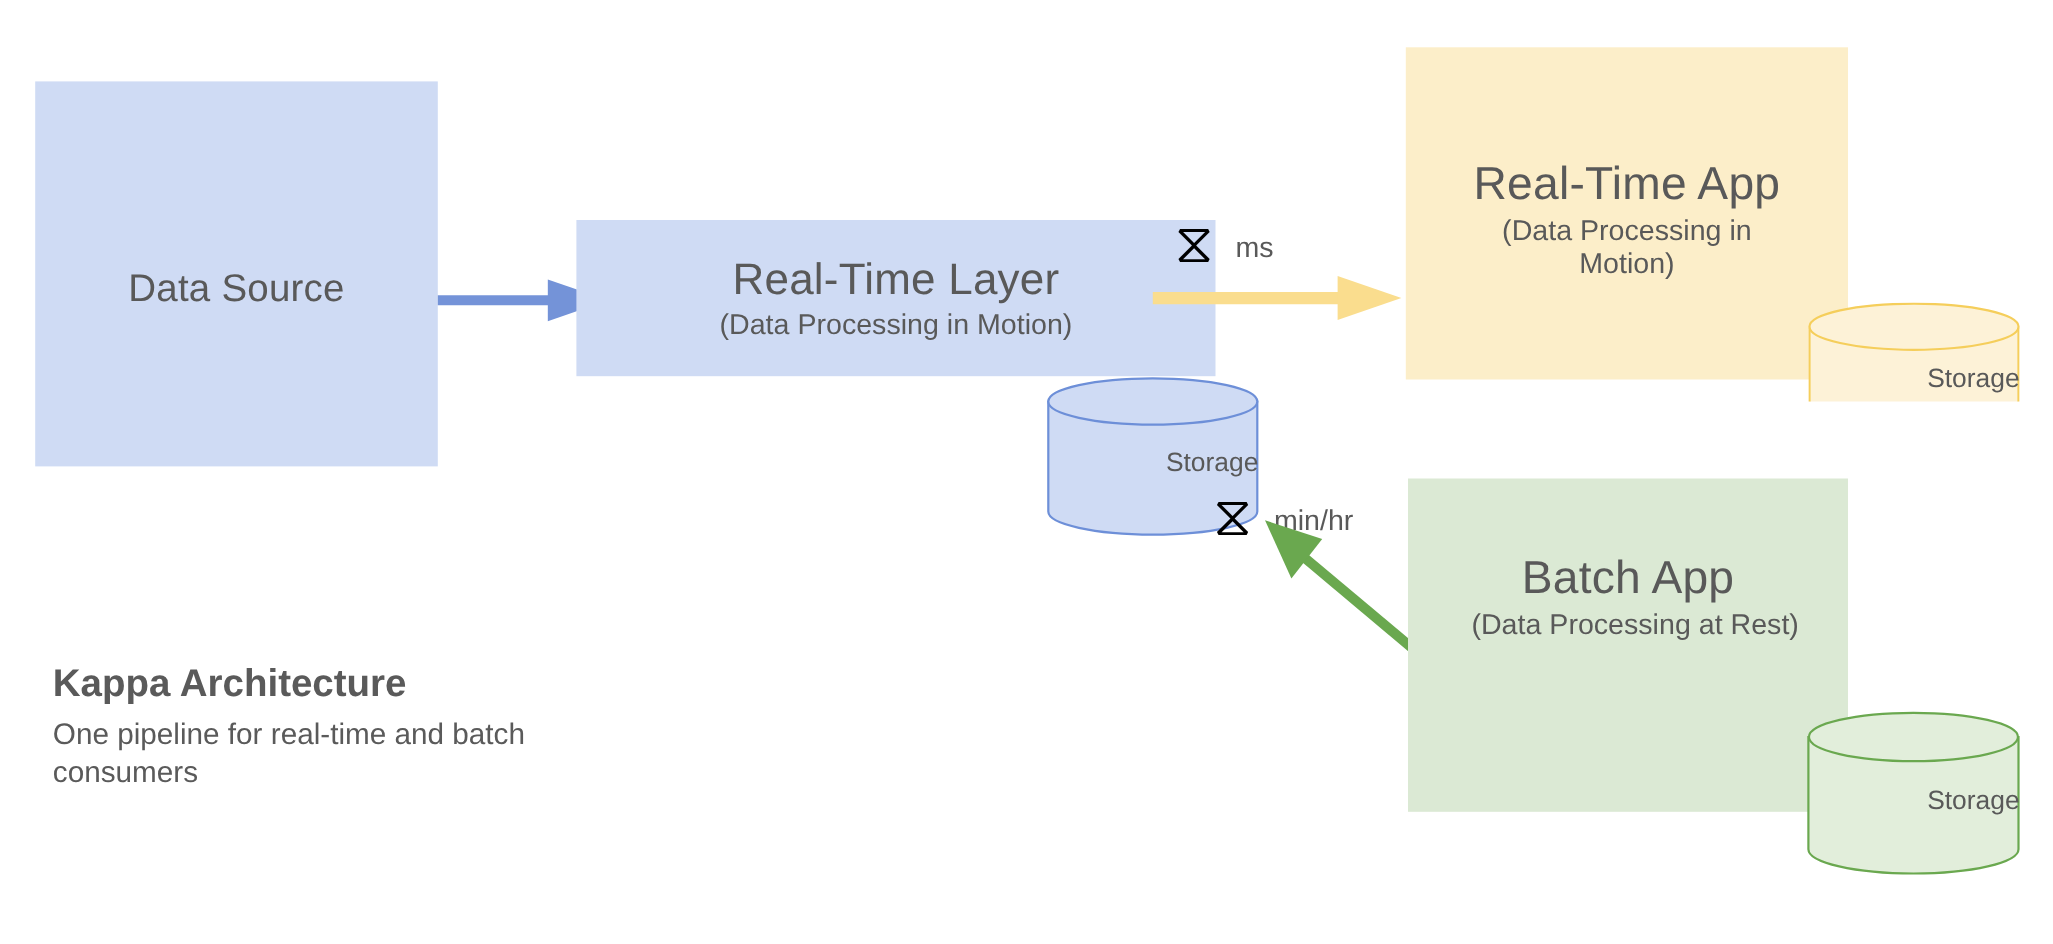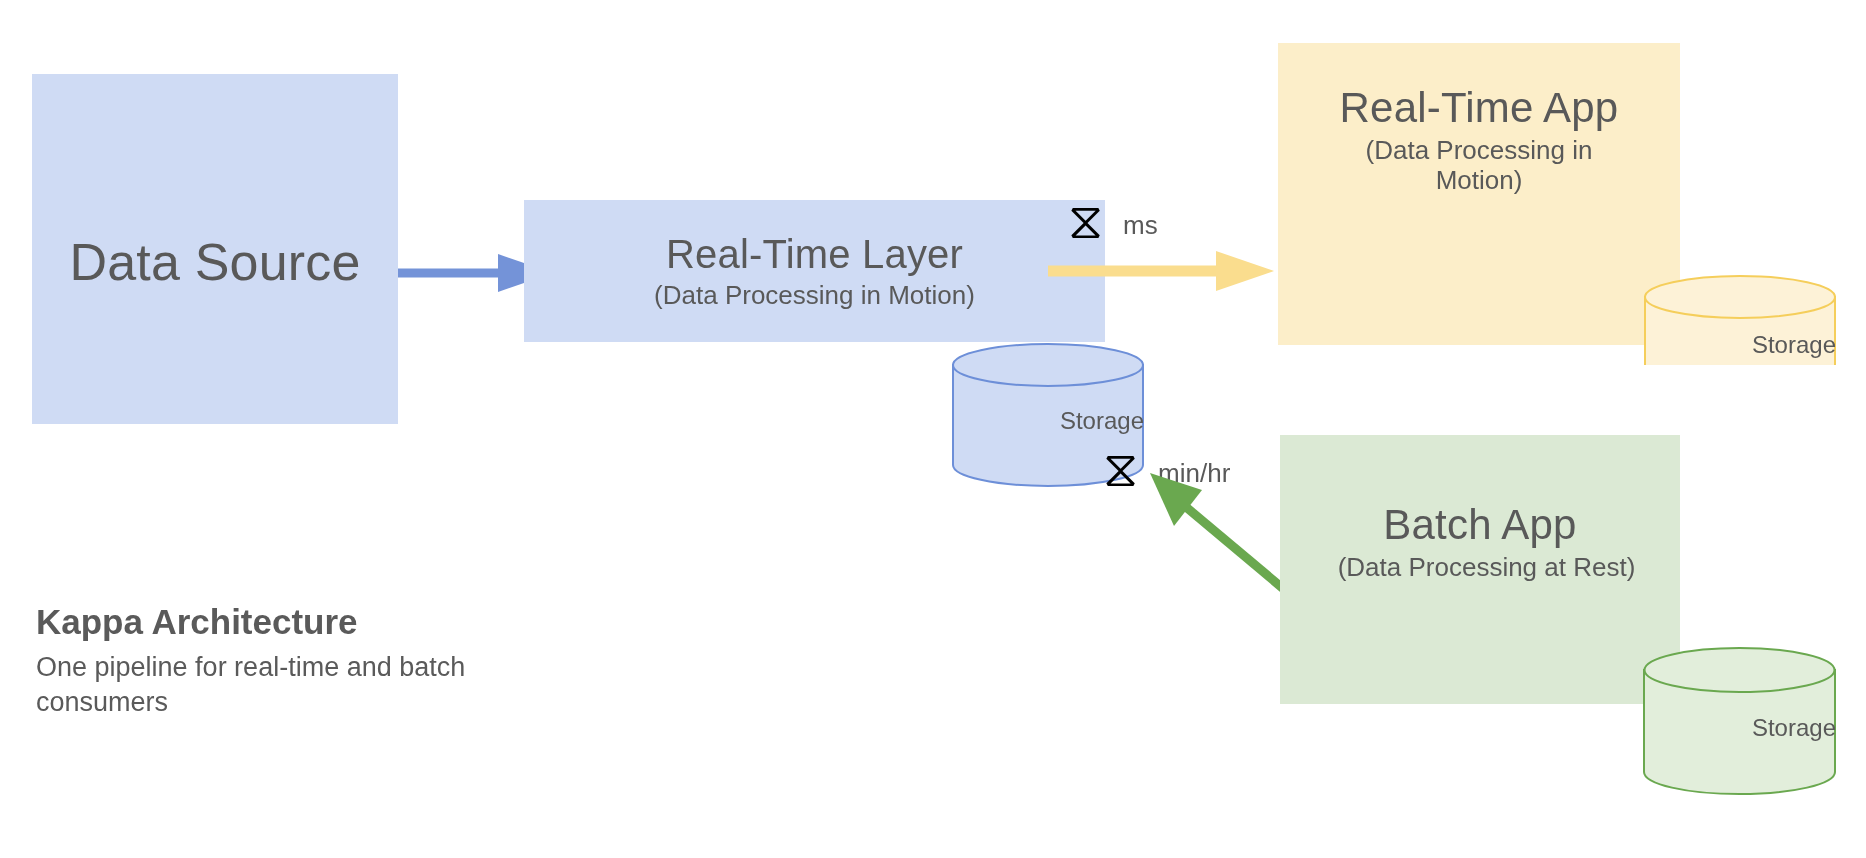--- a/index.html
+++ b/index.html
@@ -38,40 +38,40 @@
     font-size: 26px;
     margin-top: 4px;
     max-width: 100%;
   }
 
   
   #box-data-source {
     left: 32px; top: 74px; width: 366px; height: 350px;
     background: #cfdbf4;
   }
-  #box-data-source .title-line { font-size: 52px; margin-top: 28px; }
+  #box-data-source .title-line { font-size: 35px; margin-top: 28px; }
 
   #box-realtime-layer {
     left: 524px; top: 200px; width: 581px; height: 142px;
     background: #cfdbf4;
   }
   #box-realtime-layer .title-line { font-size: 40px; }
   #box-realtime-layer .sub-line { font-size: 26px; }
 
   #box-realtime-app {
     left: 1278px; top: 43px; width: 402px; height: 302px;
     background: #fceec9;
     justify-content: flex-start;
-    padding-top: 41px;
+    padding-top: 100px;
   }
   #box-realtime-app .title-line { font-size: 42px; }
   #box-realtime-app .sub-line { font-size: 26px; width: 300px; }
 
   #box-batch-app {
-    left: 1280px; top: 435px; width: 400px; height: 269px;
+    left: 1280px; top: 435px; width: 400px; height: 303px;
     background: #dbe9d4;
     justify-content: flex-start;
     padding-top: 66px;
   }
   #box-batch-app .title-line { font-size: 42px; }
   #box-batch-app .sub-line { font-size: 26px; width: 300px; margin-left: 13px; }
 
   
   .cyl {
     position: absolute;
@@ -107,21 +107,21 @@
   .hg .lbl {
     font-size: 26px;
     color: #595959;
     margin-left: 20px;
     margin-top: 8px;
   }
 
   
   #caption {
     position: absolute;
-    left: 36px; top: 600px; width: 560px;
+    left: 48px; top: 600px; width: 560px;
   }
   #caption .cap-title {
     font-size: 35px;
     font-weight: bold;
     color: #5a5a5a;
     line-height: 1.25;
   }
   #caption .cap-sub {
     font-size: 27px;
     color: #5a5a5a;

